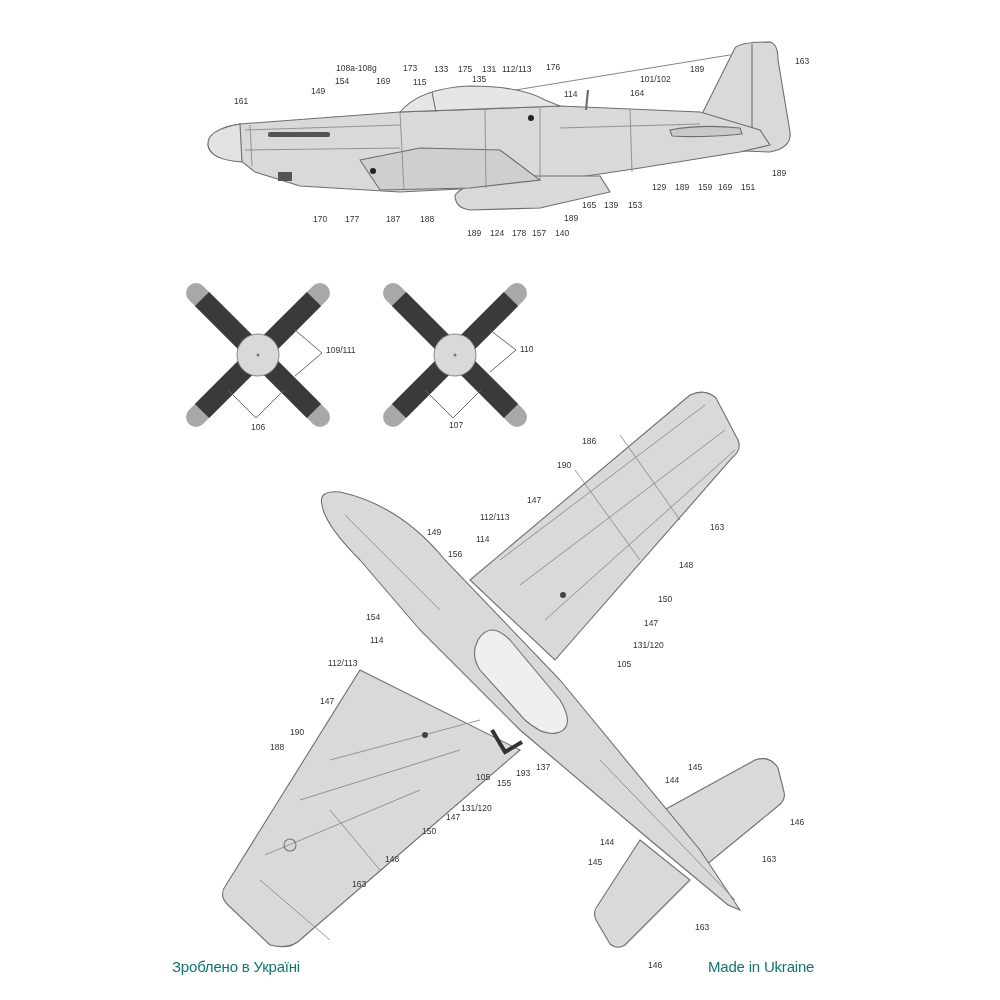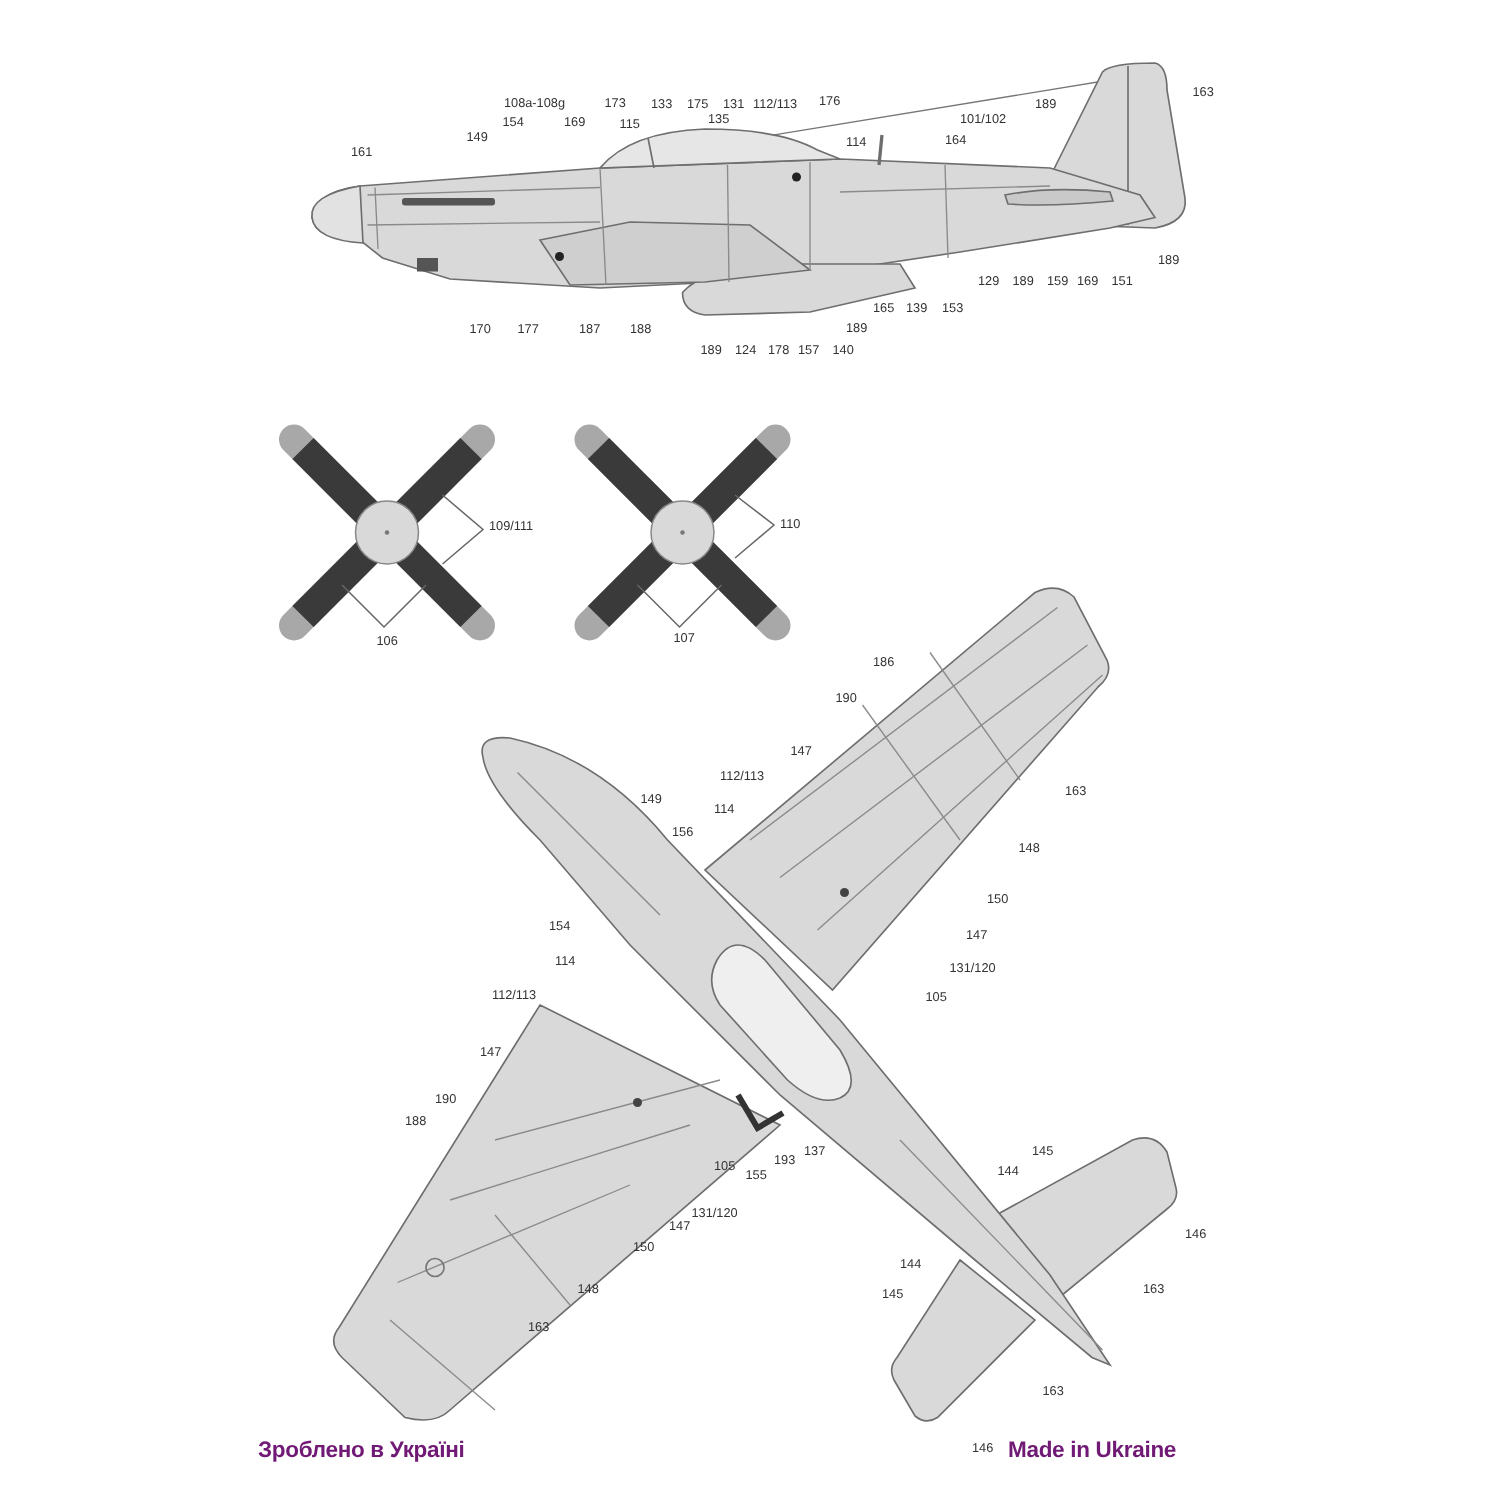--- a/index.html
+++ b/index.html
@@ -1,23 +1,23 @@
 <!DOCTYPE html>
 <html><head>
 <meta charset="utf-8">
 <style>
   html, body { margin: 0; padding: 0; background: #ffffff; }
   body { width: 1000px; height: 1000px; position: relative; overflow: hidden;
          font-family: "Liberation Sans", sans-serif; }
   svg { position: absolute; left: 0; top: 0; }
   .lbl { font-family: "Liberation Sans", sans-serif; font-size: 8.5px; fill: #333; }
   .footer { position: absolute; top: 958px; font-family: "Liberation Sans", sans-serif;
-            font-weight: bold; font-size: 15px; color: #701a75; letter-spacing: -0.2px; }
+            font-weight: normal; font-size: 15px; color: #0f766e; letter-spacing: -0.2px; }
   #footer-left { left: 172px; }
-  #footer-right { left: 672px; }
+  #footer-right { left: 708px; }
 </style>
 </head>
 <body>
 
 <svg width="1000" height="1000" viewBox="0 0 1000 1000">
 
   <g fill="#d9d9d9" stroke="#6e6e6e" stroke-width="1.1">
 
     <line x1="430" y1="104" x2="748" y2="52" stroke="#777" stroke-width="0.9"></line>
 

